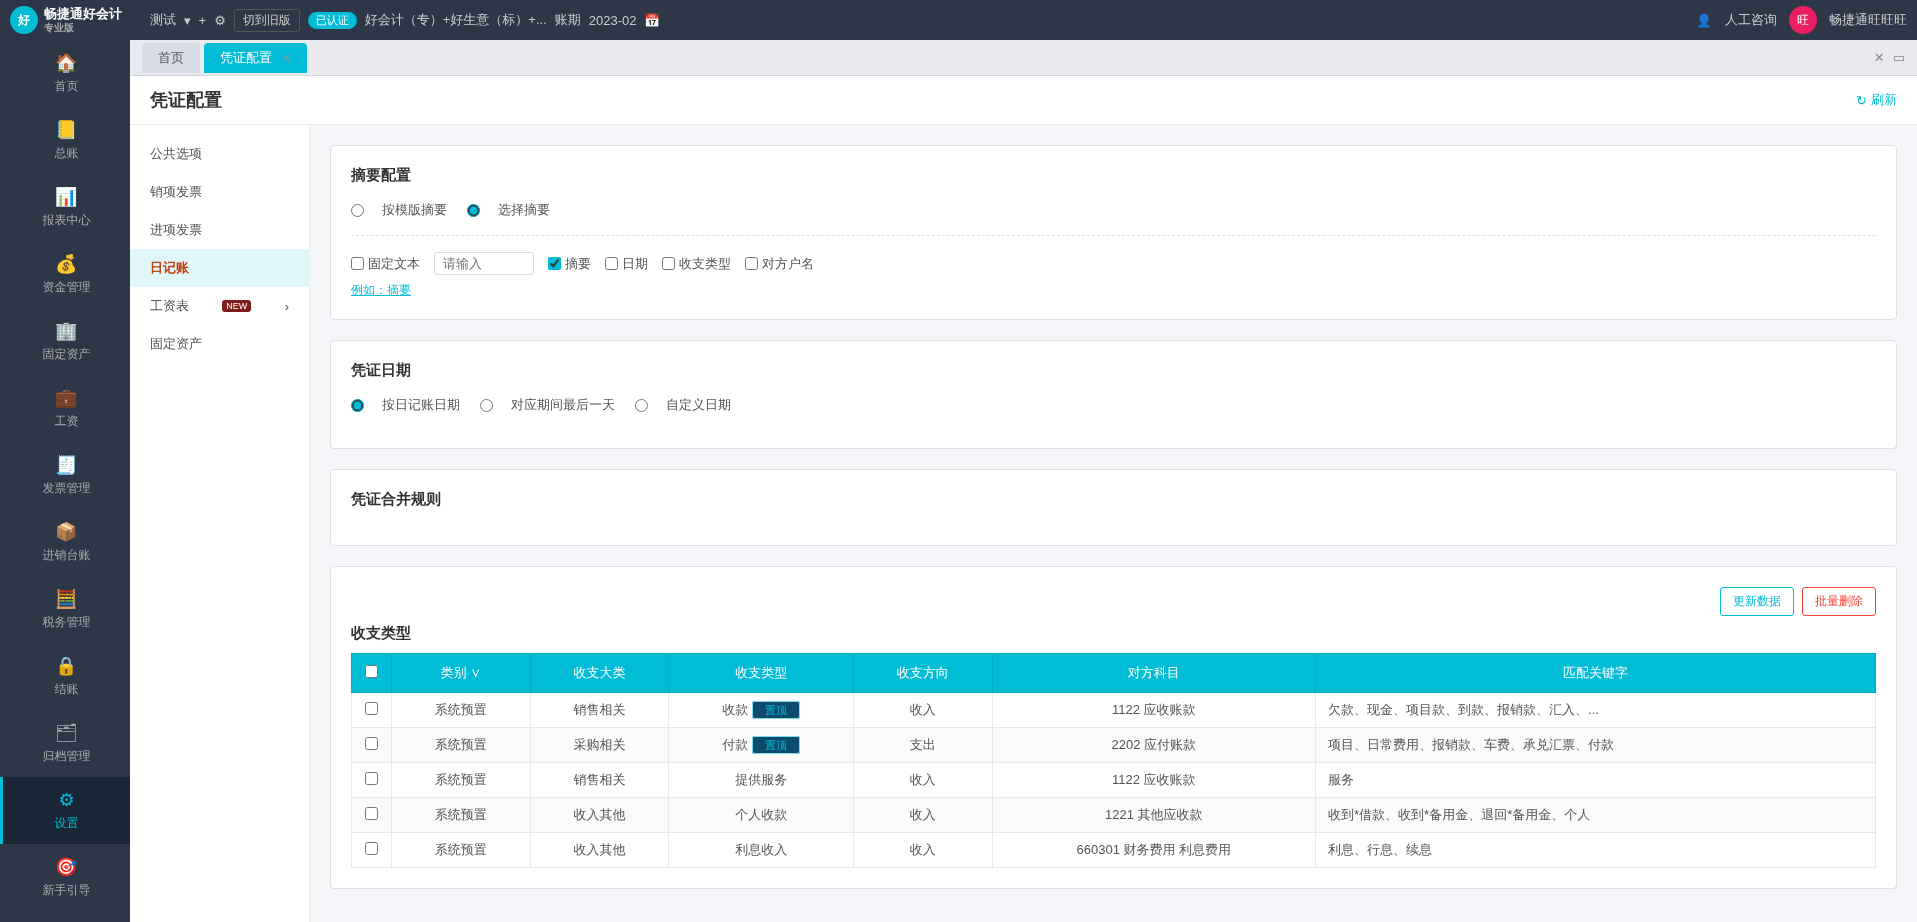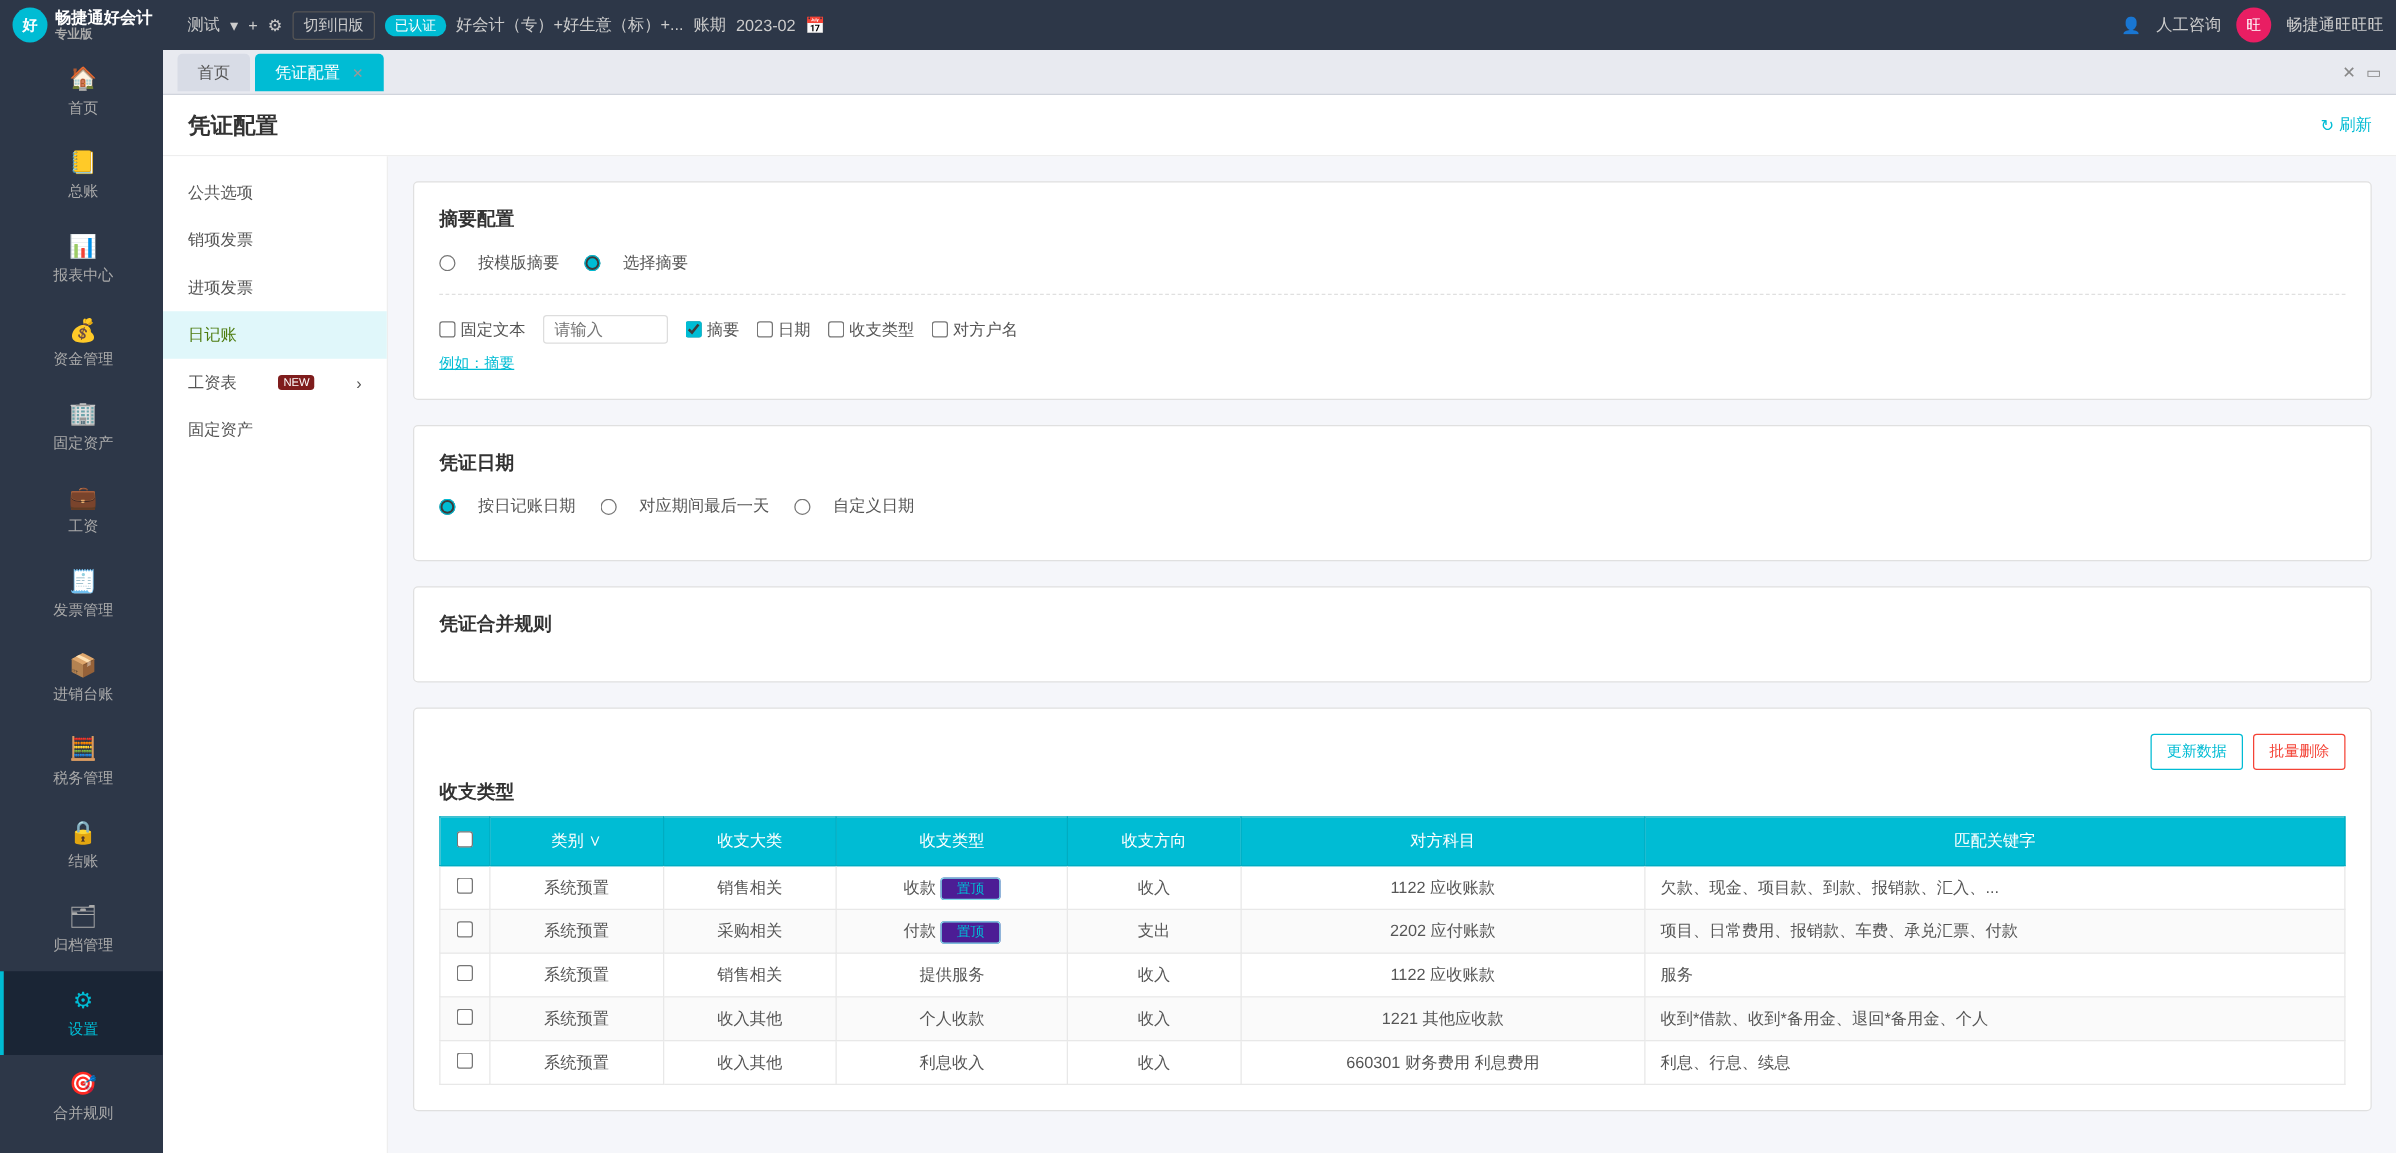--- a/index.html
+++ b/index.html
@@ -167,21 +167,21 @@
     }
     .left-nav-item {
       padding: 10px 20px;
       cursor: pointer;
       color: #555;
       font-size: 13px;
       display: flex;
       align-items: center;
       gap: 6px;
     }
-    .left-nav-item.active { background: #e0f7fa; color: #4d7c0f; font-weight: normal; }
+    .left-nav-item.active { background: #e0f7fa; color: #c2410c; font-weight: bold; }
     .left-nav-item .new-badge {
       background: #7f1d1d;
       color: #fff;
       font-size: 9px;
       padding: 1px 4px;
       border-radius: 3px;
     }
 
     
     .form-area {
@@ -278,21 +278,21 @@
     }
     .data-table td {
       padding: 8px 12px;
       text-align: center;
       border: 1px solid #e8e8e8;
       color: #555;
     }
     .data-table tr:nth-child(even) td { background: #fafafa; }
 
     .tag-zhiding {
-      background: #4c1d95;
+      background: #0c4a6e;
       color: #00bcd4;
       border: 1px solid #80deea;
       border-radius: 3px;
       padding: 2px 12px;
       font-size: 11px;
       cursor: pointer;
     }
 
     .separator { border: none; border-top: 1px dashed #e0e0e0; margin: 16px 0; }
   </style>
@@ -375,21 +375,21 @@
       <div class="sidebar-item">
         <span class="sidebar-icon">🗂</span>
         <span>归档管理</span>
       </div>
       <div class="sidebar-item active">
         <span class="sidebar-icon">⚙</span>
         <span>设置</span>
       </div>
       <div class="sidebar-item">
         <span class="sidebar-icon">🎯</span>
-        <span>合并规则</span>
+        <span>新手引导</span>
       </div>
       <div class="sidebar-item"></div>
     </div>
 
   <div class="content-area">
 
     <div class="tab-bar">
       <div class="tab">
         <span>首页</span>
       </div>

